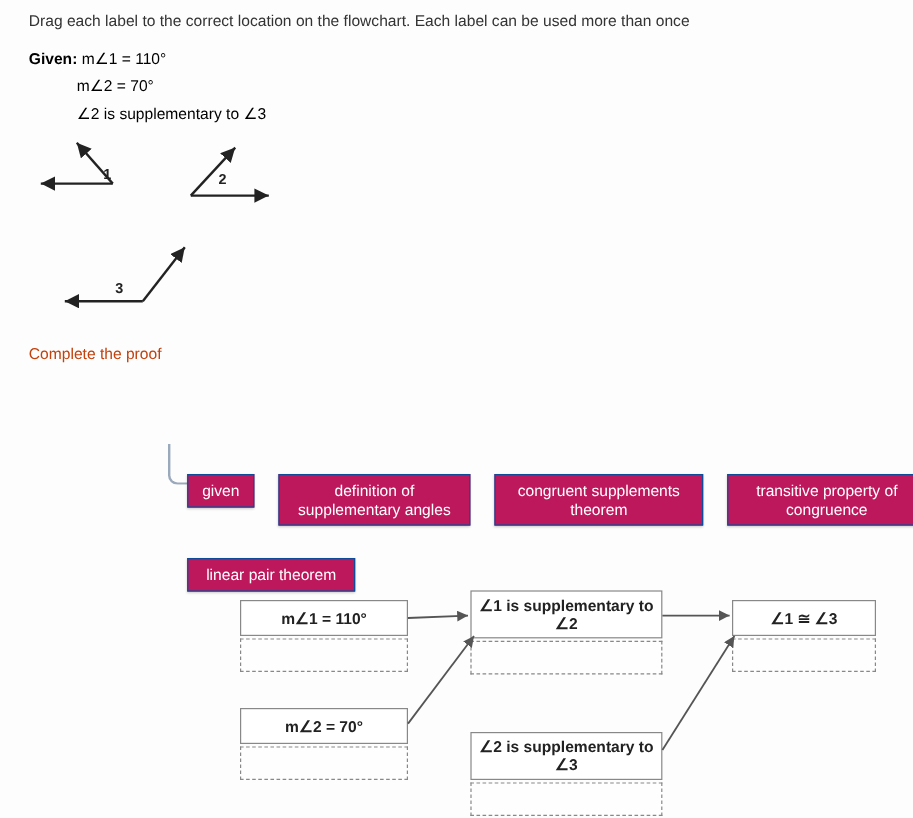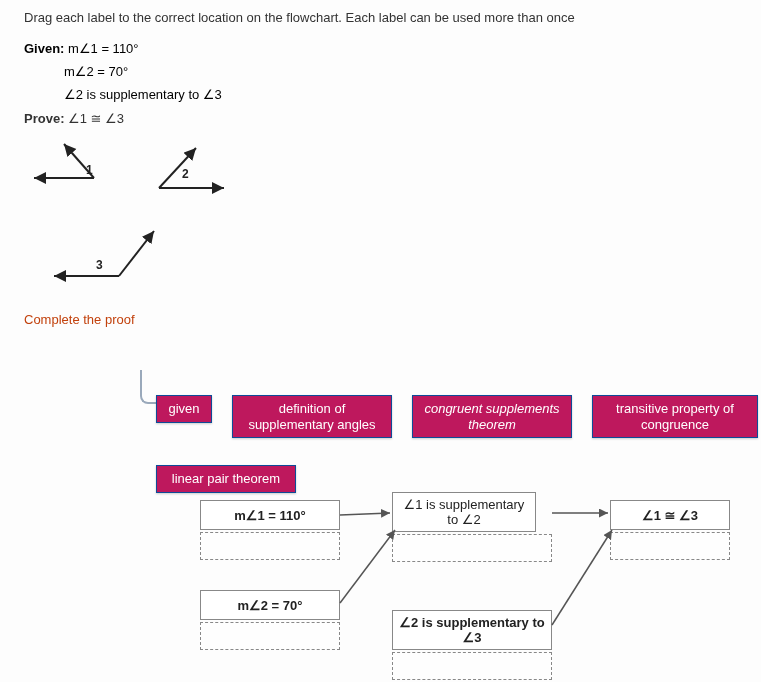--- a/index.html
+++ b/index.html
@@ -122,24 +122,20 @@
 
   <div class="given-block">
     <div class="given-line">
       <b>Given:</b>
       <span>m∠1 = 110°</span>
     </div>
     <div class="given-line indent">m∠2 = 70°</div>
     <div class="given-line indent">∠2 is supplementary to ∠3</div>
   </div>
 
-  <div class="prove">
-    <b>Prove:</b>
-    <span>∠1 ≅ ∠3</span>
-  </div>
 
   <div class="diagram-area">
     <svg width="240" height="170">
       <defs>
         <marker id="arrow" markerWidth="8" markerHeight="8" refX="6" refY="3" orient="auto">
           <path d="M0,0 L6,3 L0,6 Z" fill="#222"></path>
         </marker>
       </defs>
 
       <line x1="70" y1="42" x2="10" y2="42" stroke="#222" stroke-width="2" marker-end="url(#arrow)"></line>
@@ -156,31 +152,31 @@
     </svg>
   </div>
 
   <div class="complete">Complete the proof</div>
 
   <div class="hook" style="left:140px; top:370px;"></div>
 
   <div class="labels-row" style="left:156px; top:395px;">
     <div class="label" style="width:56px;">given</div>
     <div class="label" style="width:160px;">definition of supplementary angles</div>
-    <div class="label" style="width:160px;font-style:italic;">congruent supplements theorem</div>
+    <div class="label" style="width:174px;">congruent supplements theorem</div>
     <div class="label" style="width:166px;">transitive property of congruence</div>
   </div>
   <div class="labels-row" style="left:156px; top:445px;">
     <div class="label" style="width:140px;margin-top:20px;">linear pair theorem</div>
   </div>
 
   <div class="flow-area">
 
     <div class="flow-box" style="left:200px; top:500px; width:140px; height:30px;">m∠1 = 110°</div>
-    <div class="flow-box" style="left:392px; top:492px; width:144px; height:40px; font-weight:normal;">∠1 is supplementary to ∠2</div>
+    <div class="flow-box" style="left:392px; top:492px; width:160px; height:40px; font-weight:bold;">∠1 is supplementary to ∠2</div>
     <div class="flow-box" style="left:610px; top:500px; width:120px; height:30px;">∠1 ≅ ∠3</div>
 
     <div class="drop-slot" style="left:200px; top:532px; width:140px; height:28px;"></div>
     <div class="drop-slot" style="left:392px; top:534px; width:160px; height:28px;"></div>
     <div class="drop-slot" style="left:610px; top:532px; width:120px; height:28px;"></div>
 
     <div class="flow-box" style="left:200px; top:590px; width:140px; height:30px;">m∠2 = 70°</div>
     <div class="drop-slot" style="left:200px; top:622px; width:140px; height:28px;"></div>
 
     <div class="flow-box" style="left:392px; top:610px; width:160px; height:40px; font-weight:bold;">∠2 is supplementary to ∠3</div>

